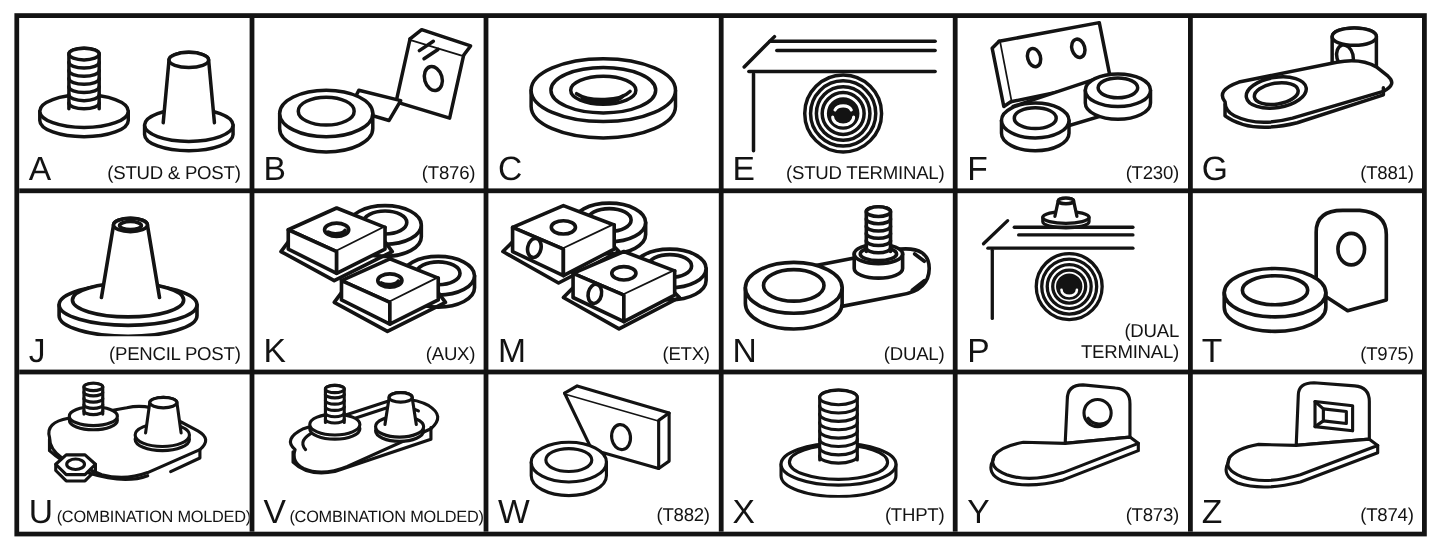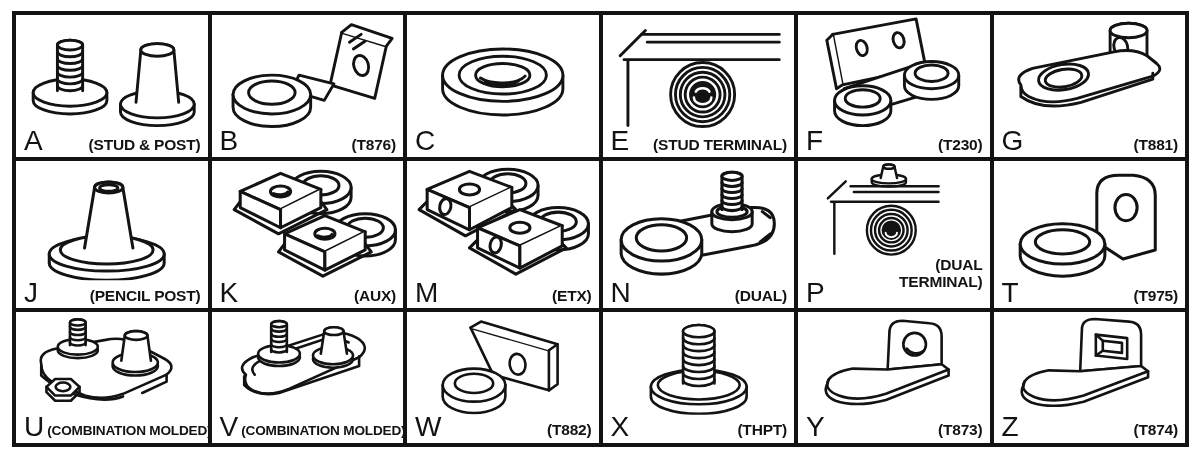--- a/index.html
+++ b/index.html
@@ -14,24 +14,24 @@
   .grid{
     display:grid;width:100%;height:100%;
     grid-template-columns:repeat(6,1fr);
     grid-template-rows:145fr 150fr 133fr;
     gap:4px;background:#131313;
   }
   .cell{background:#ffffff;display:flex;flex-direction:column;min-width:0;min-height:0;overflow:hidden}
   .drawing{flex:1 1 auto;min-height:0;width:100%;display:block}
   .caption{display:flex;justify-content:space-between;align-items:flex-end;gap:3px;padding:0 7px 4px 8px}
   .letter{font-size:28px;line-height:.85;font-weight:400}
-  .label{font-size:15.5px;font-weight:700;letter-spacing:-0.2px;line-height:1.07;text-align:right;white-space:nowrap}
+  .label{font-size:15.5px;font-weight:400;letter-spacing:-0.2px;line-height:1.07;text-align:right;white-space:nowrap}
   .cell[data-name="grid-cell-U"] .label,
   .cell[data-name="grid-cell-V"] .label{font-size:13.6px}
-  .cell[data-name="grid-cell-P"] .label{white-space:normal;max-width:100px;margin-bottom:14px}
+  .cell[data-name="grid-cell-P"] .label{white-space:normal;max-width:100px;margin-bottom:2px}
   .defs-svg{position:absolute;width:0;height:0;overflow:hidden}
 </style>
 </head>
 <body data-name="battery-terminal-chart">
 
 <svg class="defs-svg" data-name="icon-definitions" xmlns="http://www.w3.org/2000/svg">
   <defs>
     <g id="aux-unit">
       <path d="M64,30 L64,40 A30,16 0 0 0 124,40 L124,30" fill="#fff"></path>
       <ellipse cx="94" cy="30" rx="30" ry="16" fill="#fff"></ellipse>

